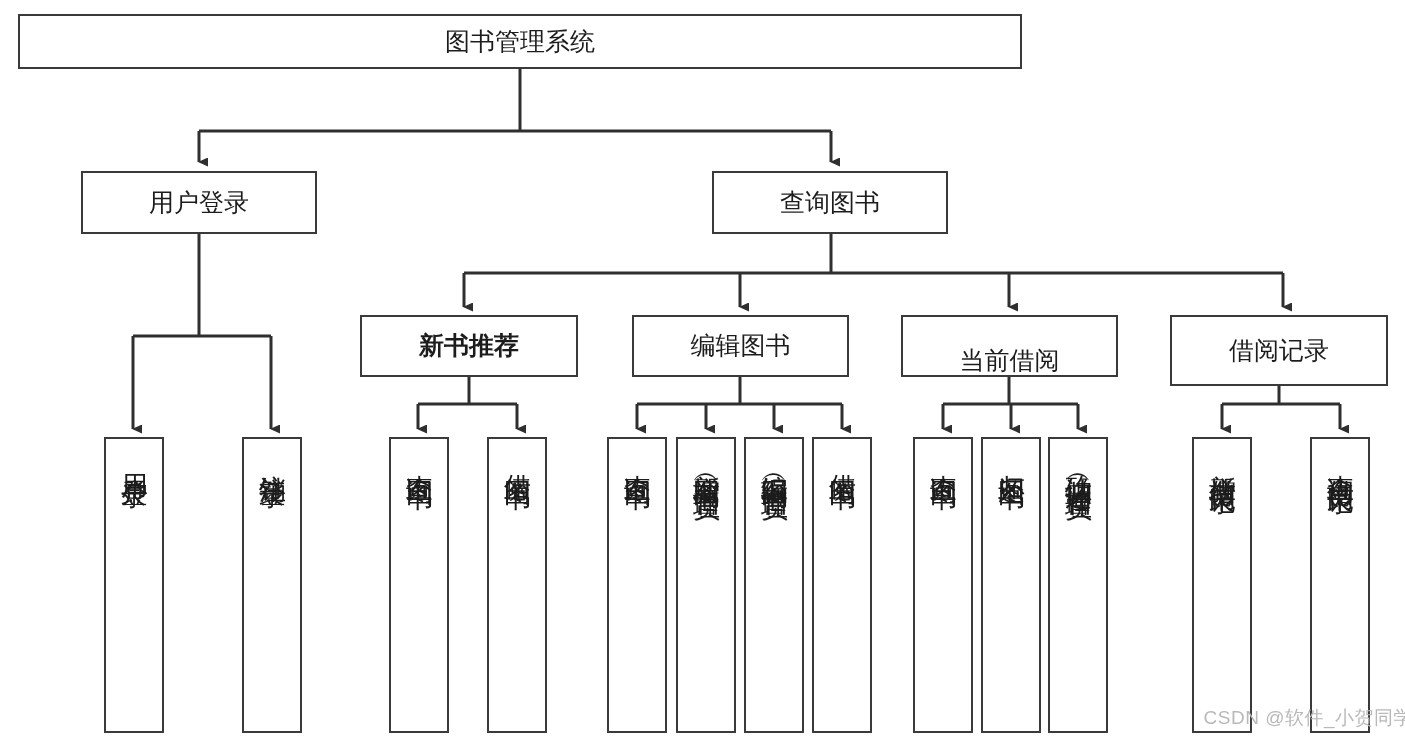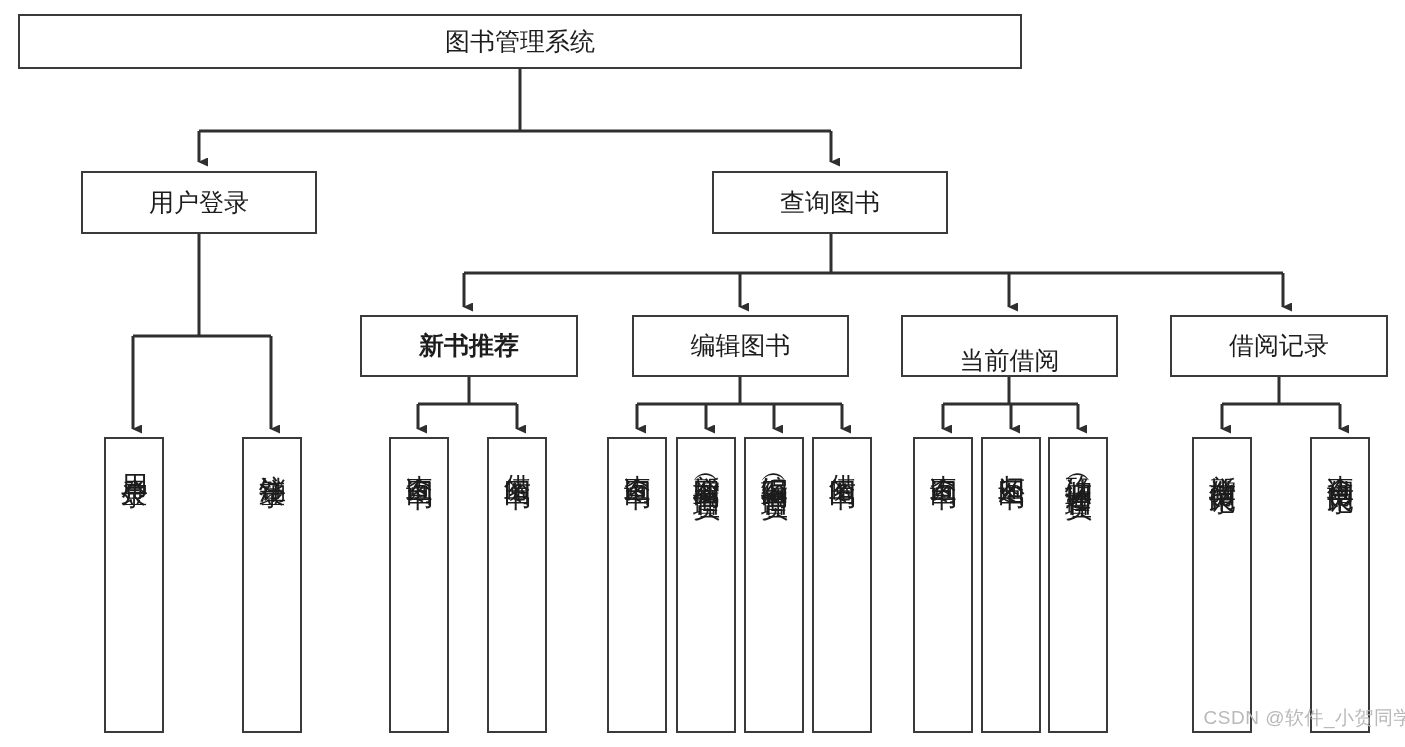--- a/index.html
+++ b/index.html
@@ -144,21 +144,21 @@
   </div>
 
   <div class="node horizontal" style="left:632px; top:315px; width:217px; height:62px;">
     <span class="node-label">编辑图书</span>
   </div>
 
   <div class="node horizontal" style="left:901px; top:315px; width:217px; height:62px;align-items:flex-end;">
     <span class="node-label">当前借阅</span>
   </div>
 
-  <div class="node horizontal" style="left:1170px; top:315px; width:218px; height:62px;">
+  <div class="node horizontal" style="left:1170px; top:315px; width:218px; height:71px;">
     <span class="node-label">借阅记录</span>
   </div>
 
   <div class="node vertical" style="left:104px; top:437px; width:60px; height:296px;">
     <span class="node-label">用户登录</span>
   </div>
 
   <div class="node vertical" style="left:242px; top:437px; width:60px; height:296px;">
     <span class="node-label">注销登录</span>
   </div>

